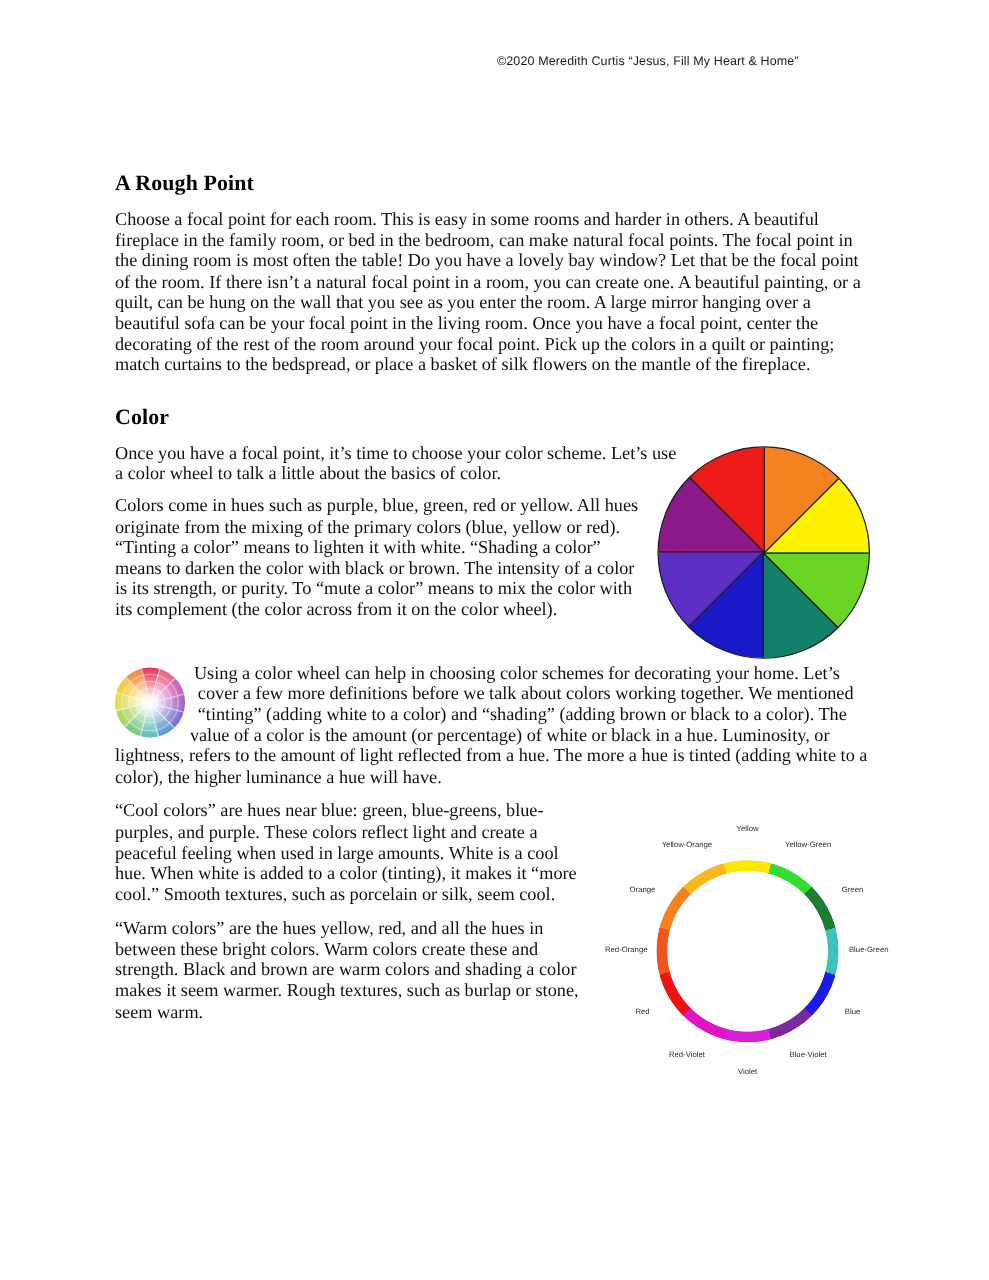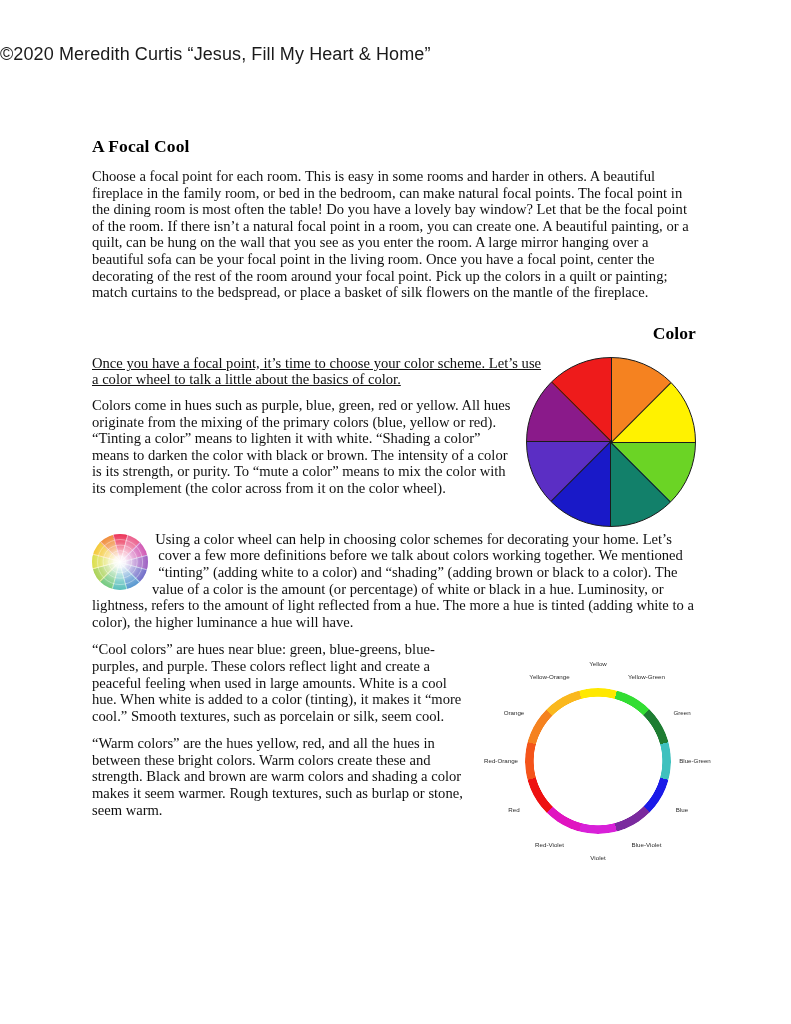--- a/index.html
+++ b/index.html
@@ -20,53 +20,53 @@
     overflow: hidden;
     box-sizing: border-box;
   }
 
   
   #doc-header {
     position: absolute;
     top: 44px;
     left: 0;
     width: 639px;
-    text-align: left;
+    text-align: right;
     font-family: "Liberation Sans", "DejaVu Sans", sans-serif;
-    font-size: 18px;
+    font-size: 10px;
     letter-spacing: .1px;
     color: #1a1a1a;
   }
 
   
   #content {
     position: absolute;
     top: 136px;
     left: 92px;
     width: 604px;
   }
 
   h2.section-title {
     font-family: "Liberation Serif", "DejaVu Serif", serif;
     font-weight: bold;
     font-size: 17.5px;
     margin: 0 0 11px 0;
     letter-spacing: .1px;
     color: #000;
   }
-  h2.section-title.color-title { margin-top: 22px; text-align: right; }
+  h2.section-title.color-title { margin-top: 22px; }
 
   p.body-text {
     margin: 0 0 11px 0;
     font-size: 14.6px;
     line-height: 16.6px;
     text-align: left;
     color: #101010;
   }
-  p.tight { margin-bottom: 9px; text-decoration: underline; }
+  p.tight { margin-bottom: 9px; }
 
   
   .float-right {
     float: right;
     shape-outside: circle(50%);
   }
   .float-left {
     float: left;
     shape-outside: circle(50%);
   }
@@ -164,21 +164,21 @@
 </style>
 </head>
 <body>
 
 <div id="page">
 
   <div id="doc-header">©2020 Meredith Curtis “Jesus, Fill My Heart &amp; Home”</div>
 
   <div id="content">
 
-    <h2 class="section-title">A Focal Cool</h2>
+    <h2 class="section-title">A Rough Point</h2>
 
     <p class="body-text">Choose a focal point for each room. This is easy in some rooms and harder in others.  A beautiful fireplace in the family room, or bed in the bedroom, can make natural focal points. The focal point in the dining room is most often the table! Do you have a lovely bay window? Let that be the focal point of the room. If there isn’t a natural focal point in a room, you can create one. A beautiful painting, or a quilt, can be hung on the wall that you see as you enter the room. A large mirror hanging over a beautiful sofa can be your focal point in the living room. Once you have a focal point, center the decorating of the rest of the room around your focal point. Pick up the colors in a quilt or painting; match curtains to the bedspread, or place a basket of silk flowers on the mantle of the fireplace.</p>
 
     <h2 class="section-title color-title">Color</h2>
 
     <div class="wheel-big float-right" id="wheel-big" style="background: conic-gradient(rgb(245, 130, 32) 0deg, rgb(245, 130, 32) 45deg, rgb(255, 242, 0) 45deg, rgb(255, 242, 0) 90deg, rgb(107, 212, 37) 90deg, rgb(107, 212, 37) 135deg, rgb(18, 128, 106) 135deg, rgb(18, 128, 106) 180deg, rgb(25, 25, 200) 180deg, rgb(25, 25, 200) 225deg, rgb(91, 46, 196) 225deg, rgb(91, 46, 196) 270deg, rgb(138, 26, 138) 270deg, rgb(138, 26, 138) 315deg, rgb(238, 27, 27) 315deg, rgb(238, 27, 27) 360deg);">
       <div class="spokes">
           <i style="position: absolute; left: 50%; top: 50%; width: 50%; height: 1px; background: rgb(27, 27, 27); transform-origin: 0px 0px; transform: rotate(-90deg);"></i>
           <i style="position: absolute; left: 50%; top: 50%; width: 50%; height: 1px; background: rgb(27, 27, 27); transform-origin: 0px 0px; transform: rotate(-45deg);"></i>
           <i style="position: absolute; left: 50%; top: 50%; width: 50%; height: 1px; background: rgb(27, 27, 27); transform-origin: 0px 0px; transform: rotate(0deg);"></i>

